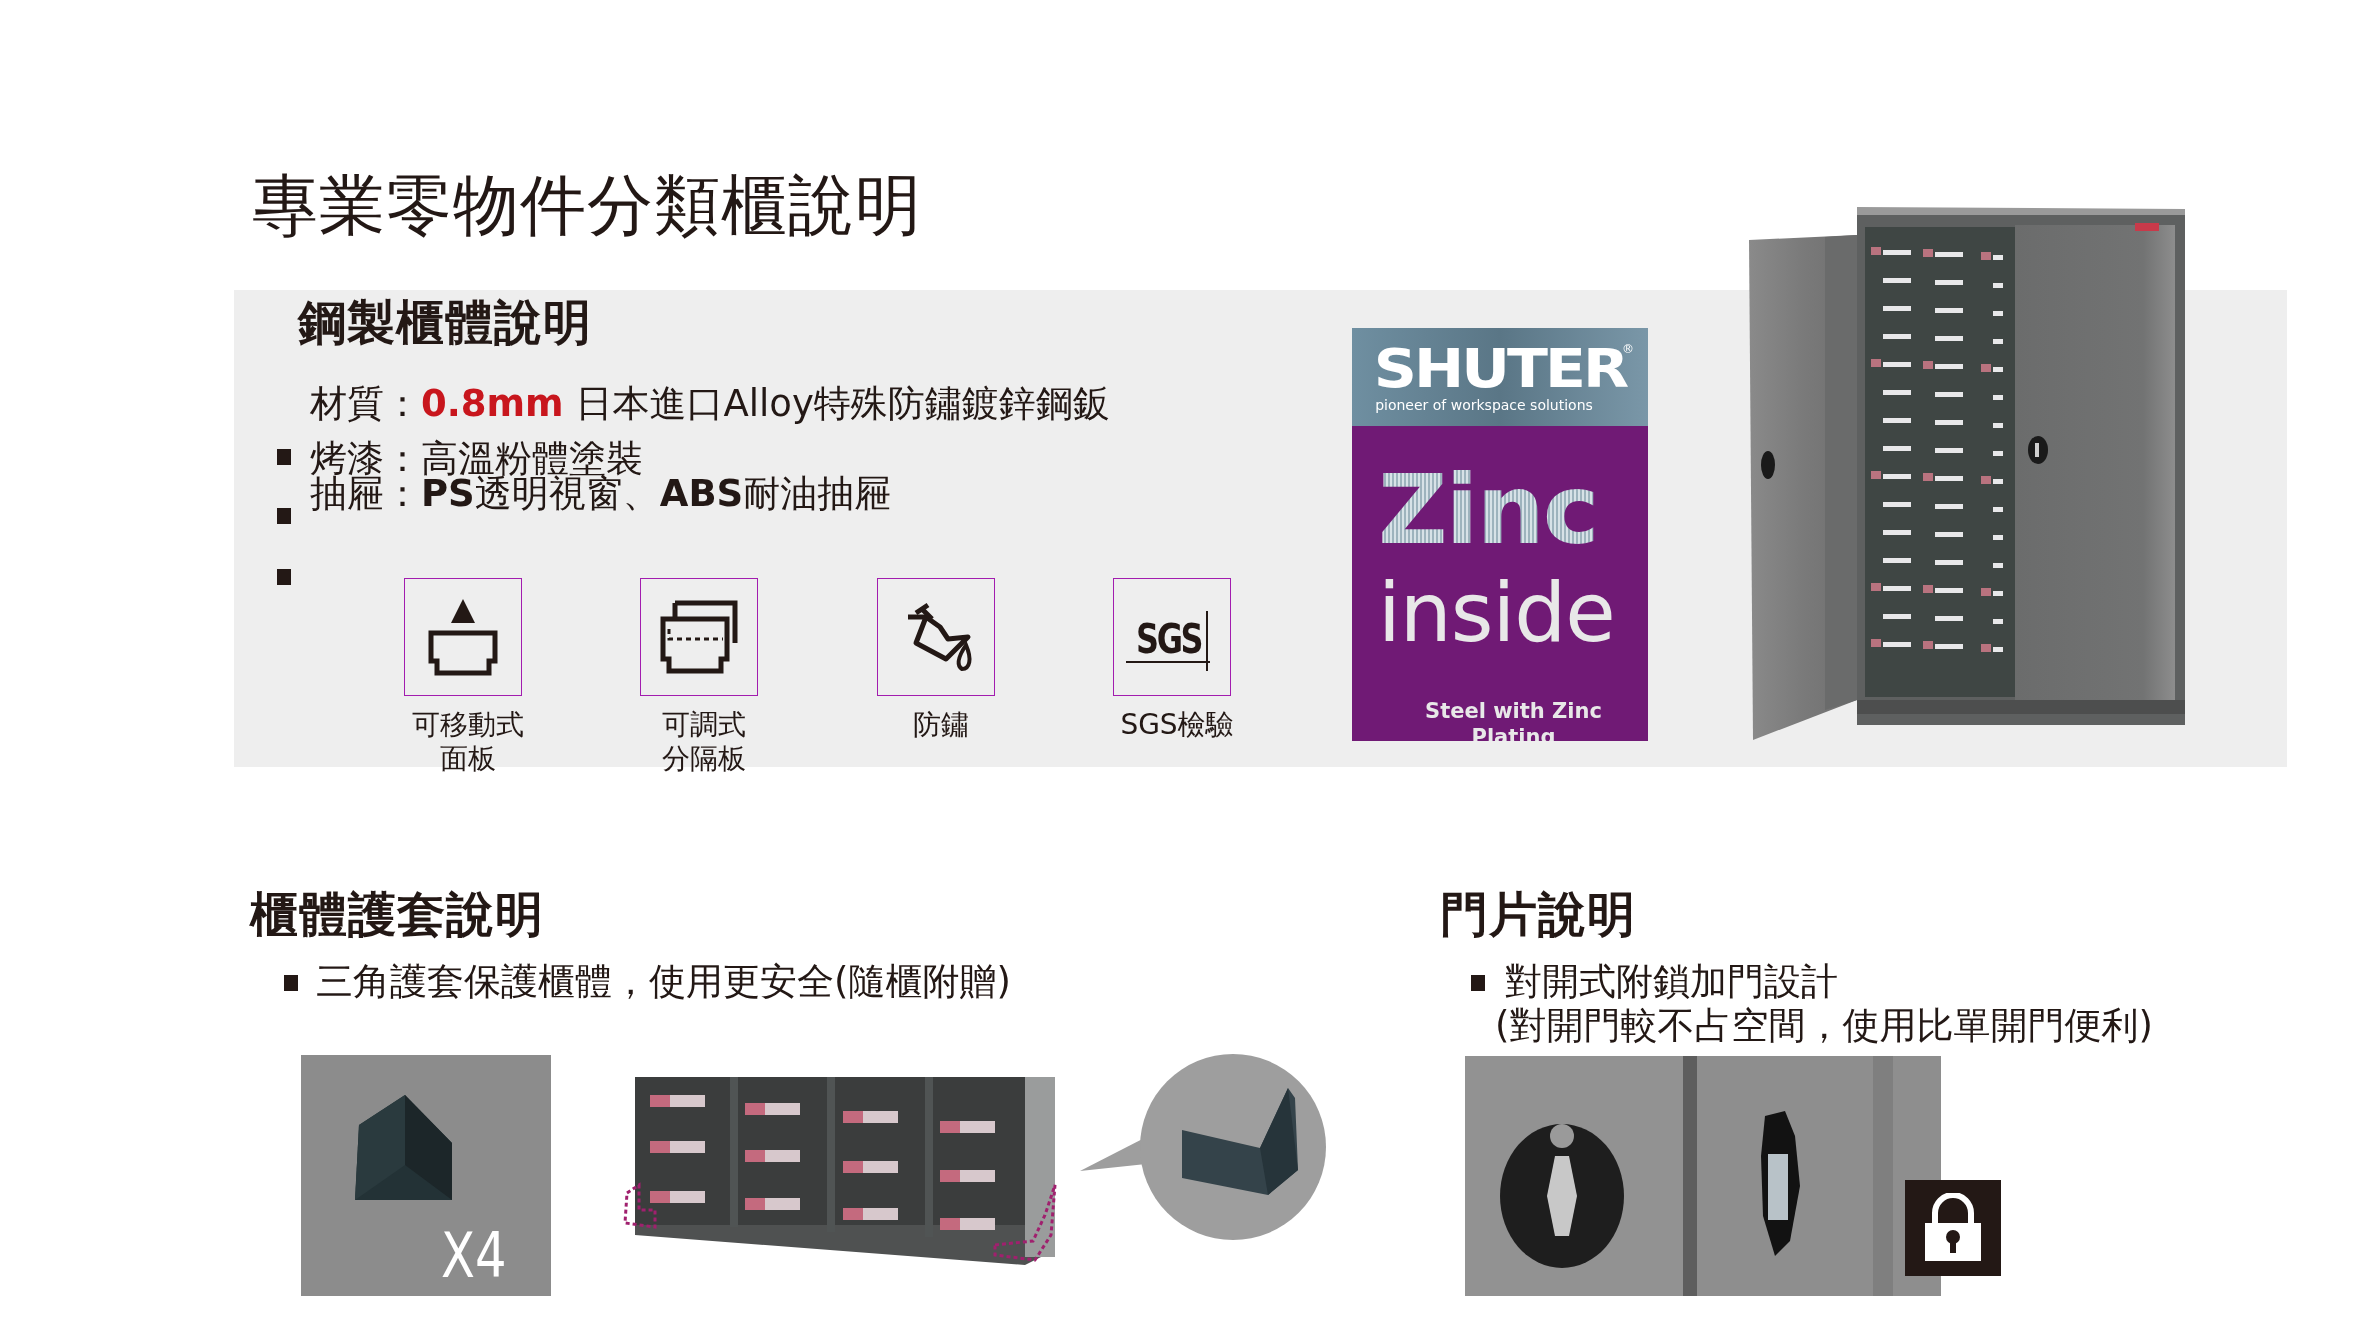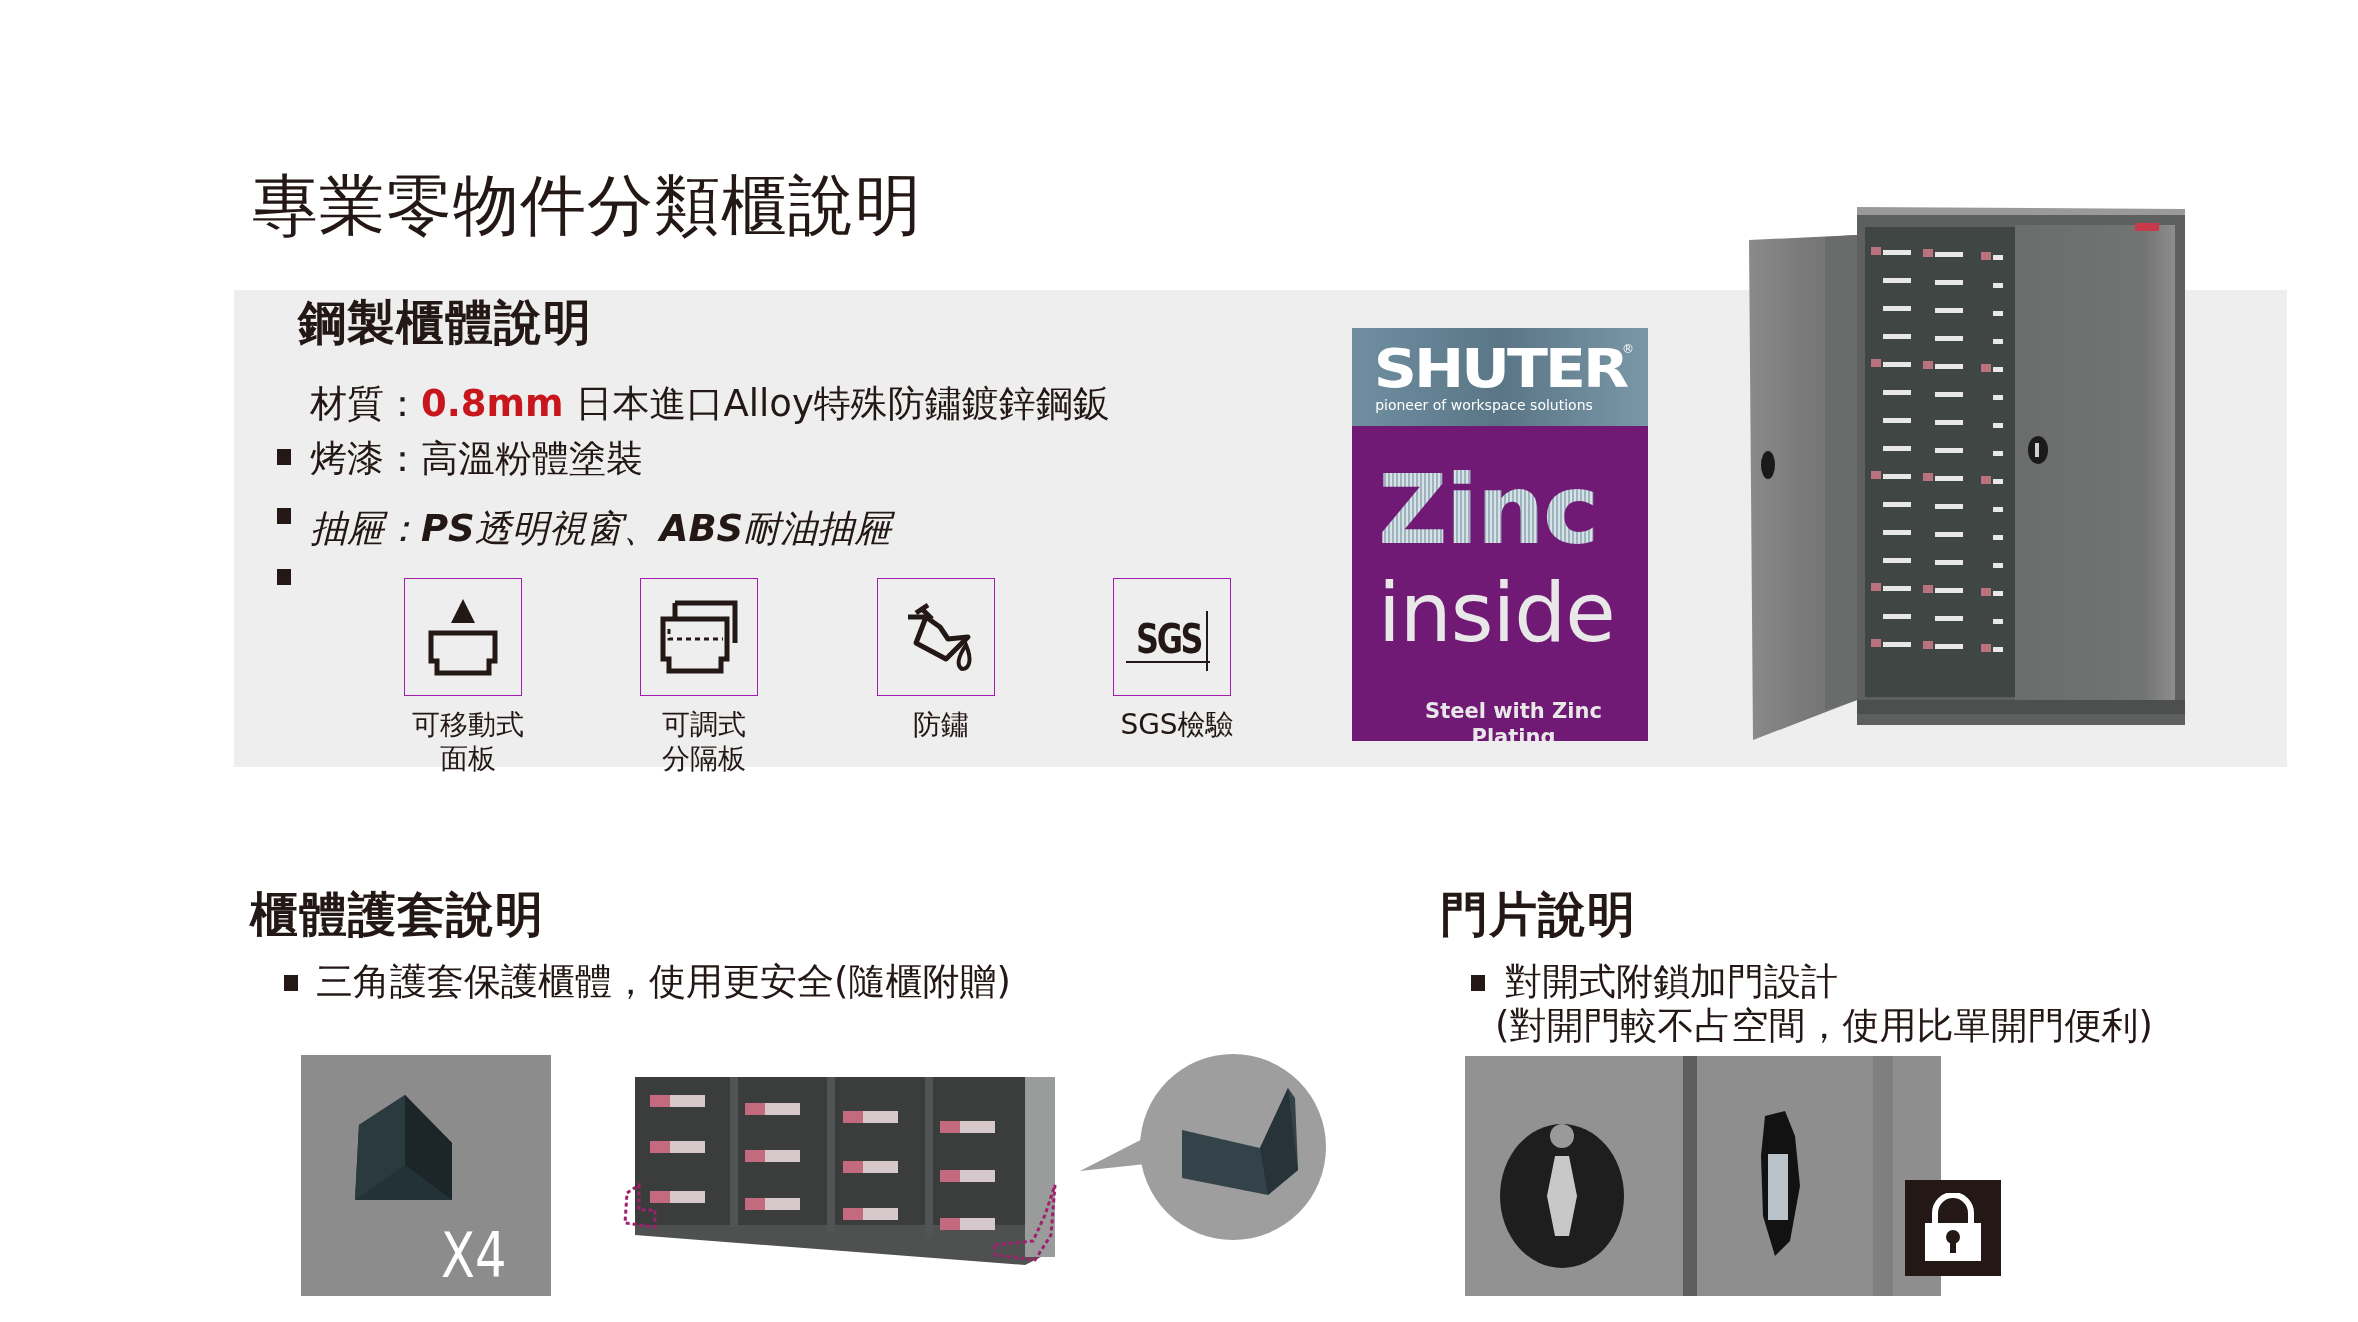--- a/index.html
+++ b/index.html
@@ -56,21 +56,21 @@
 <div class="abs body-line" style="left:310px; top:380px;">
   <span>材質：</span><span class="red-b">0.8mm</span><span> 日本進口Alloy特殊防鏽鍍鋅鋼鈑</span>
 </div>
 
 <span class="abs bullet-sq" style="left:277px; top:449px;"></span>
 <div class="abs body-line" style="left:310px; top:435px;">
   <span>烤漆：</span><span>高溫粉體塗裝</span>
 </div>
 
 <span class="abs bullet-sq" style="left:277px; top:508px;"></span>
-<div class="abs body-line" style="left:310px; top:505px;font-style:italic;">
+<div class="abs body-line" style="left:310px; top:470px;">
   <span>抽屜：</span><span class="bold">PS</span><span>透明視窗、</span><span class="bold">ABS</span><span>耐油抽屜</span>
 </div>
 
 <span class="abs bullet-sq" style="left:277px; top:569px;"></span>
 
 <div class="abs icon-box" style="left:404px; top:578px;">
   <svg width="100" height="100" viewBox="0 0 100 100">
     <polygon points="50,12 38,36 62,36" fill="#231815"></polygon>
     <path d="M18,46 H82 V74 H76 V86 H24 V74 H18 Z" fill="none" stroke="#231815" stroke-width="5"></path>
   </svg>

